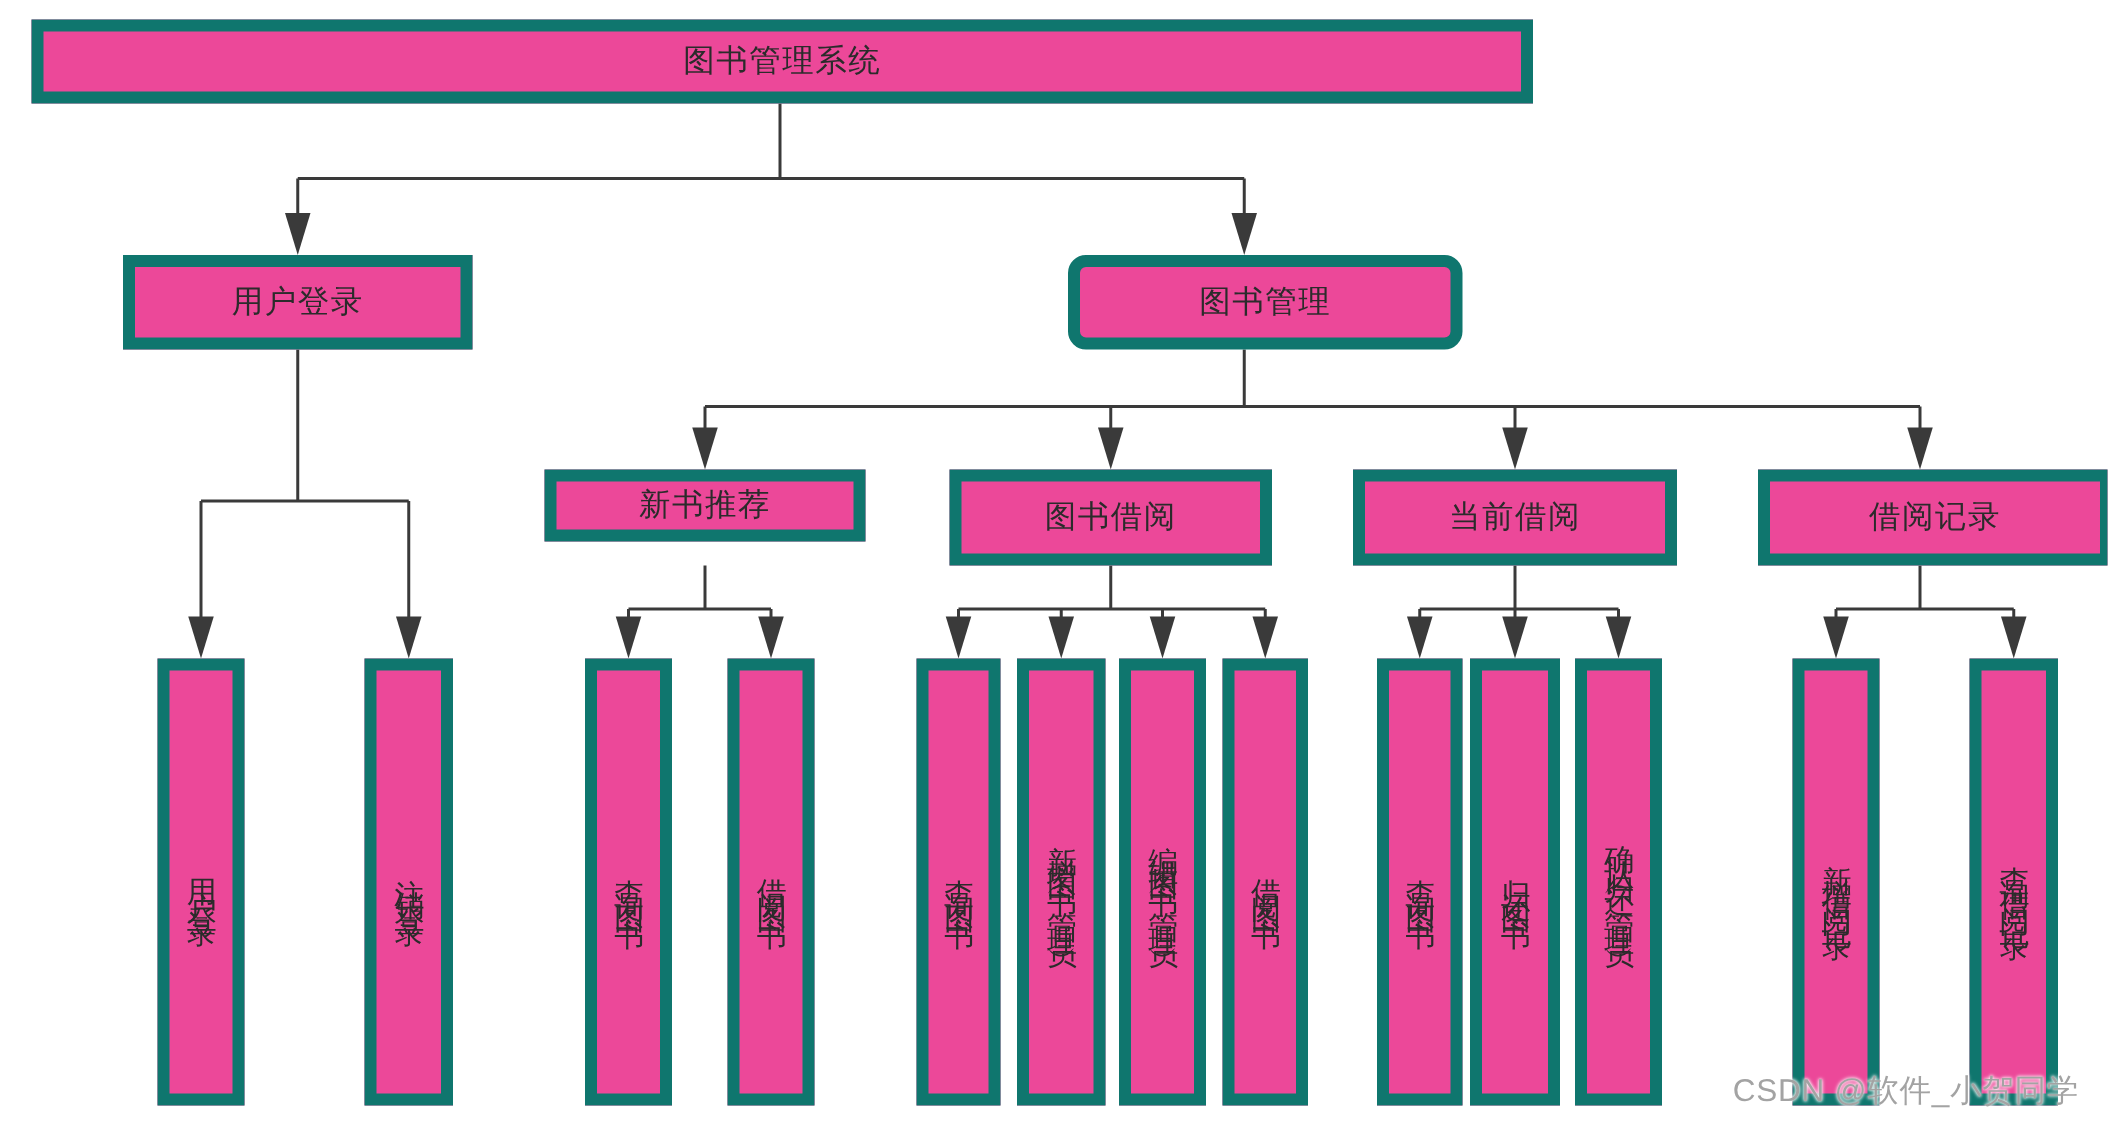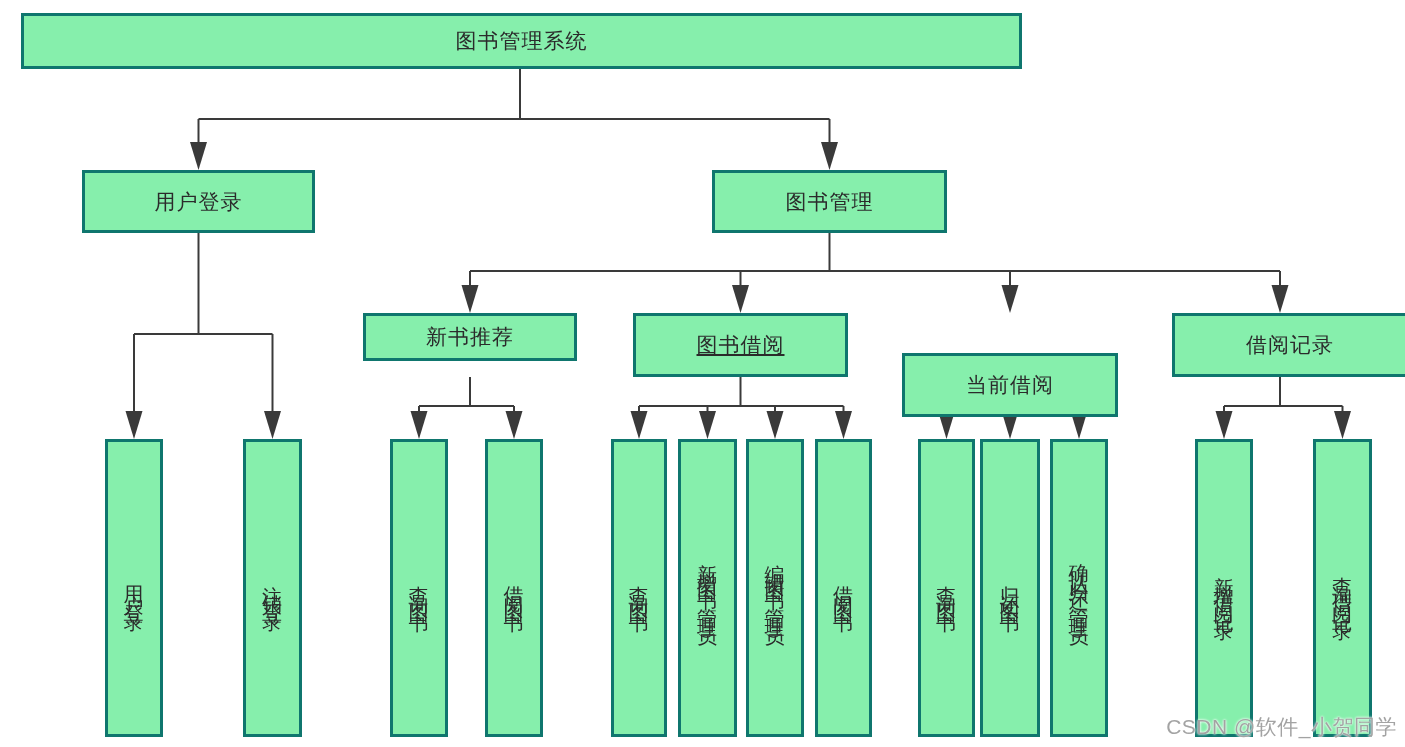--- a/index.html
+++ b/index.html
@@ -2,27 +2,27 @@
 <html><head>
 <meta charset="utf-8">
 <style>
   html,body{margin:0;padding:0;background:#fff;}
   body{width:1405px;height:747px;overflow:hidden;
        font-family:"Liberation Sans","DejaVu Sans",sans-serif;}
   .canvas{position:relative;width:1405px;height:747px;background:#fff;}
   .wires{position:absolute;left:0;top:0;}
   .wires path.ln{fill:none;stroke:#3a3a3a;stroke-width:2;}
   .wires path.arr{fill:#3a3a3a;stroke:none;}
-  .node{position:absolute;box-sizing:border-box;border:3px solid #0f766e;background:#86efac;
+  .node{position:absolute;box-sizing:border-box;border:8px solid #0f766e;background:#ec4899;
         display:flex;align-items:center;justify-content:center;
         color:#2b2b2b;font-size:21px;line-height:1.2;white-space:nowrap;
         letter-spacing:1px;}
   .node.v{writing-mode:vertical-rl;text-orientation:mixed;
           font-size:20px;letter-spacing:9px;white-space:normal;line-height:1;}
-  .watermark{position:absolute;right:8px;bottom:6px;
+  .watermark{position:absolute;right:19px;bottom:6px;
              font-size:21px;color:#a3a3a3;letter-spacing:0.5px;
              text-shadow:0 0 3px #ffffff,0 0 2px #ffffff;}
 </style>
 </head>
 <body>
 
 <div class="canvas">
 
   <svg class="wires" width="1405" height="747" viewBox="0 0 1405 747">
 
@@ -82,25 +82,25 @@
     <path class="ln" d="M1224,406 H1342.5"></path>
     <path class="ln" d="M1224,406 V432"></path>
     <path class="arr" d="M1224,439 l-8.5,-28 h17 z"></path>
     <path class="ln" d="M1342.5,406 V432"></path>
     <path class="arr" d="M1342.5,439 l-8.5,-28 h17 z"></path>
   </svg>
 
   <div class="node" style="left:21px;top:13px;width:1001px;height:56px;">图书管理系统</div>
 
   <div class="node" style="left:82px;top:170px;width:233px;height:63px;">用户登录</div>
-  <div class="node" style="left:712px;top:170px;width:235px;height:63px;">图书管理</div>
+  <div class="node" style="left:712px;top:170px;width:263px;height:63px;border-radius:12px;">图书管理</div>
 
   <div class="node" style="left:363px;top:313px;width:214px;height:48px;">新书推荐</div>
-  <div class="node" style="left:633px;top:313px;width:215px;height:64px;text-decoration:underline;">图书借阅</div>
-  <div class="node" style="left:902px;top:313px;width:216px;height:64px;margin-top:40px;">当前借阅</div>
+  <div class="node" style="left:633px;top:313px;width:215px;height:64px;">图书借阅</div>
+  <div class="node" style="left:902px;top:313px;width:216px;height:64px;">当前借阅</div>
   <div class="node" style="left:1172px;top:313px;width:236px;height:64px;">借阅记录</div>
 
   <div class="node v" style="left:105px;top:439px;width:58px;height:298px;">用户登录</div>
   <div class="node v" style="left:243px;top:439px;width:59px;height:298px;">注销登录</div>
 
   <div class="node v" style="left:390px;top:439px;width:58px;height:298px;">查询图书</div>
   <div class="node v" style="left:485px;top:439px;width:58px;height:298px;">借阅图书</div>
 
   <div class="node v" style="left:611px;top:439px;width:56px;height:298px;">查询图书</div>
   <div class="node v" style="left:678px;top:439px;width:59px;height:298px;">新增图书（管理员）</div>

